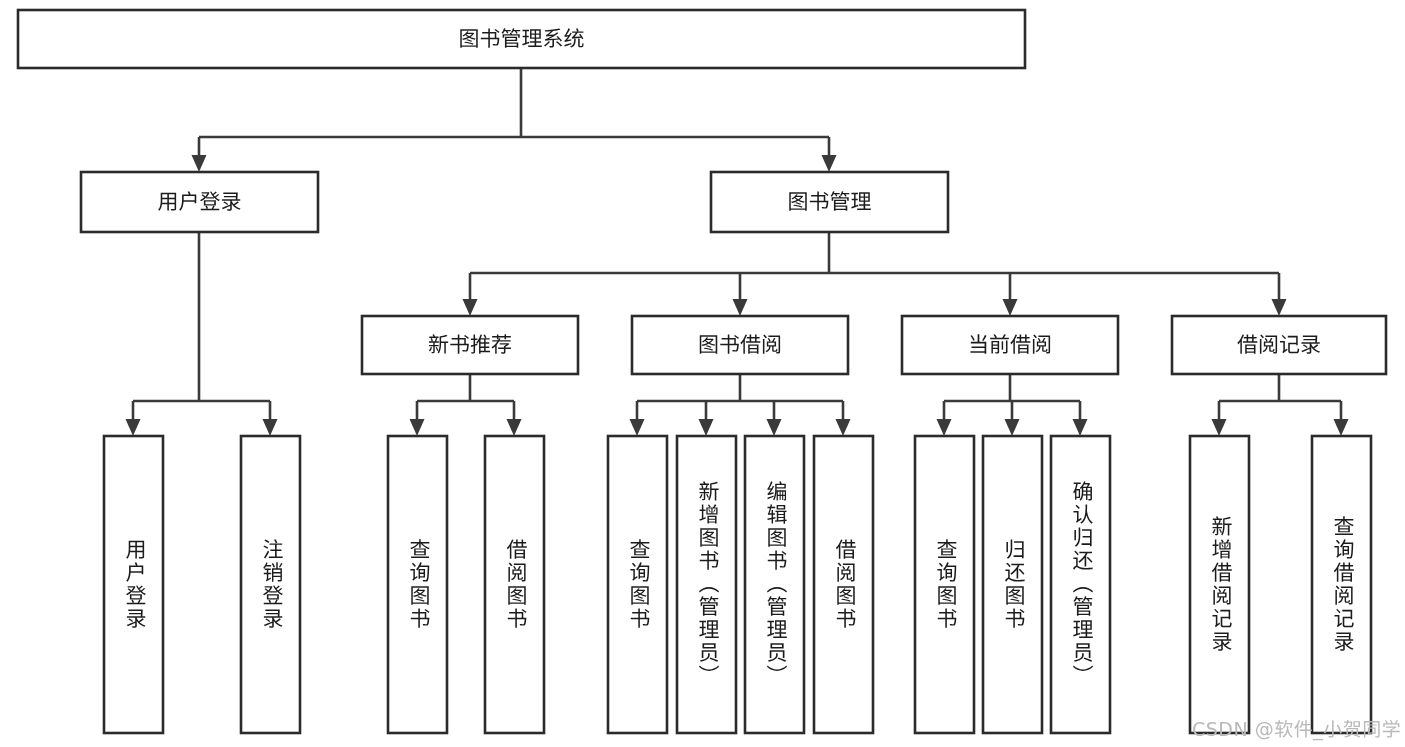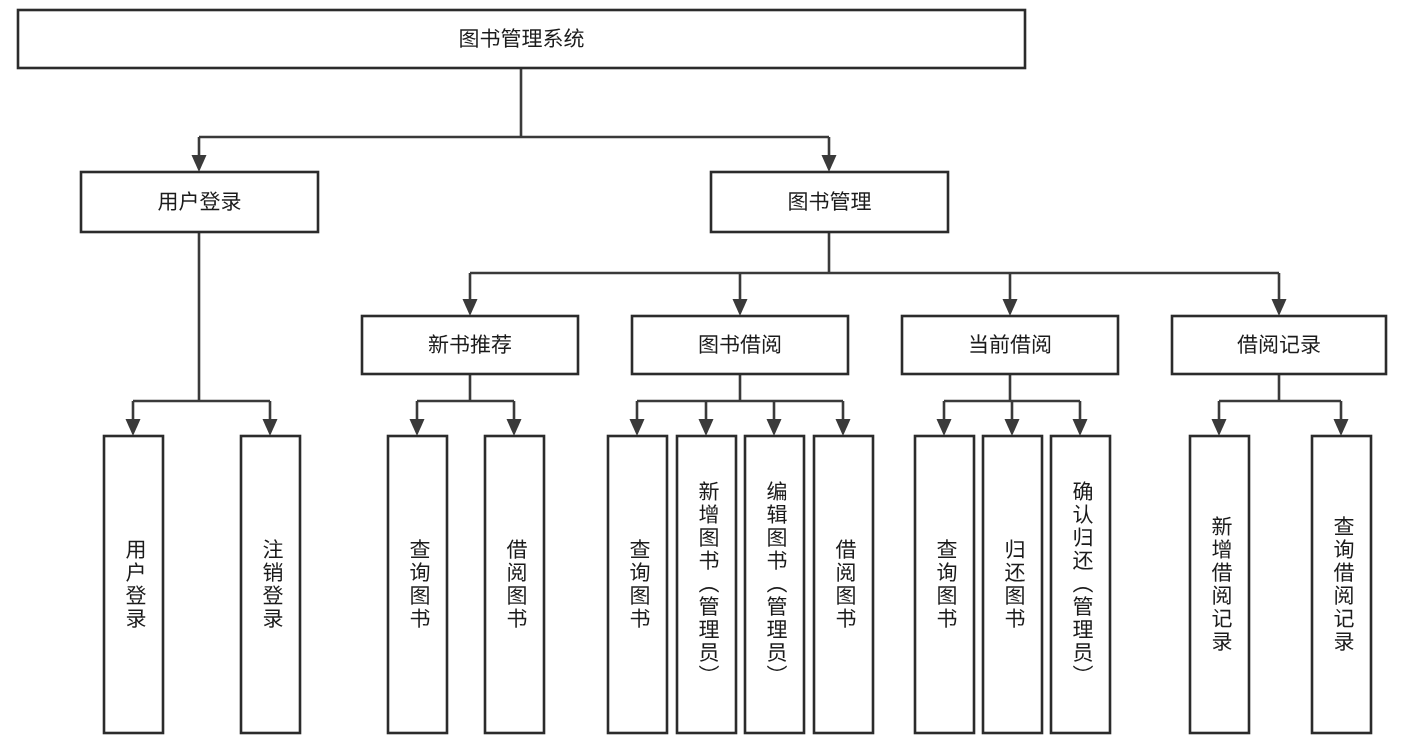--- a/index.html
+++ b/index.html
@@ -230,14 +230,15 @@
       <div class="vlabel" style="left: 677px; top: 436px; width: 59px; height: 297px;">新增图书（管理员）</div>
       <div class="vlabel" style="left: 745px; top: 436px; width: 59px; height: 297px;">编辑图书（管理员）</div>
       <div class="vlabel" style="left: 814px; top: 436px; width: 59px; height: 297px;">借阅图书</div>
       <div class="vlabel" style="left: 915px; top: 436px; width: 59px; height: 297px;">查询图书</div>
       <div class="vlabel" style="left: 983px; top: 436px; width: 59px; height: 297px;">归还图书</div>
       <div class="vlabel" style="left: 1051px; top: 436px; width: 59px; height: 297px;">确认归还（管理员）</div>
       <div class="vlabel" style="left: 1190px; top: 436px; width: 59px; height: 297px;">新增借阅记录</div>
       <div class="vlabel" style="left: 1312px; top: 436px; width: 59px; height: 297px;">查询借阅记录</div>
     </div>
 
+  <div class="watermark" style="left: 1192px; top: 714px;">CSDN @软件_小贺同学</div>
 
 </div>
 
 </body></html>

